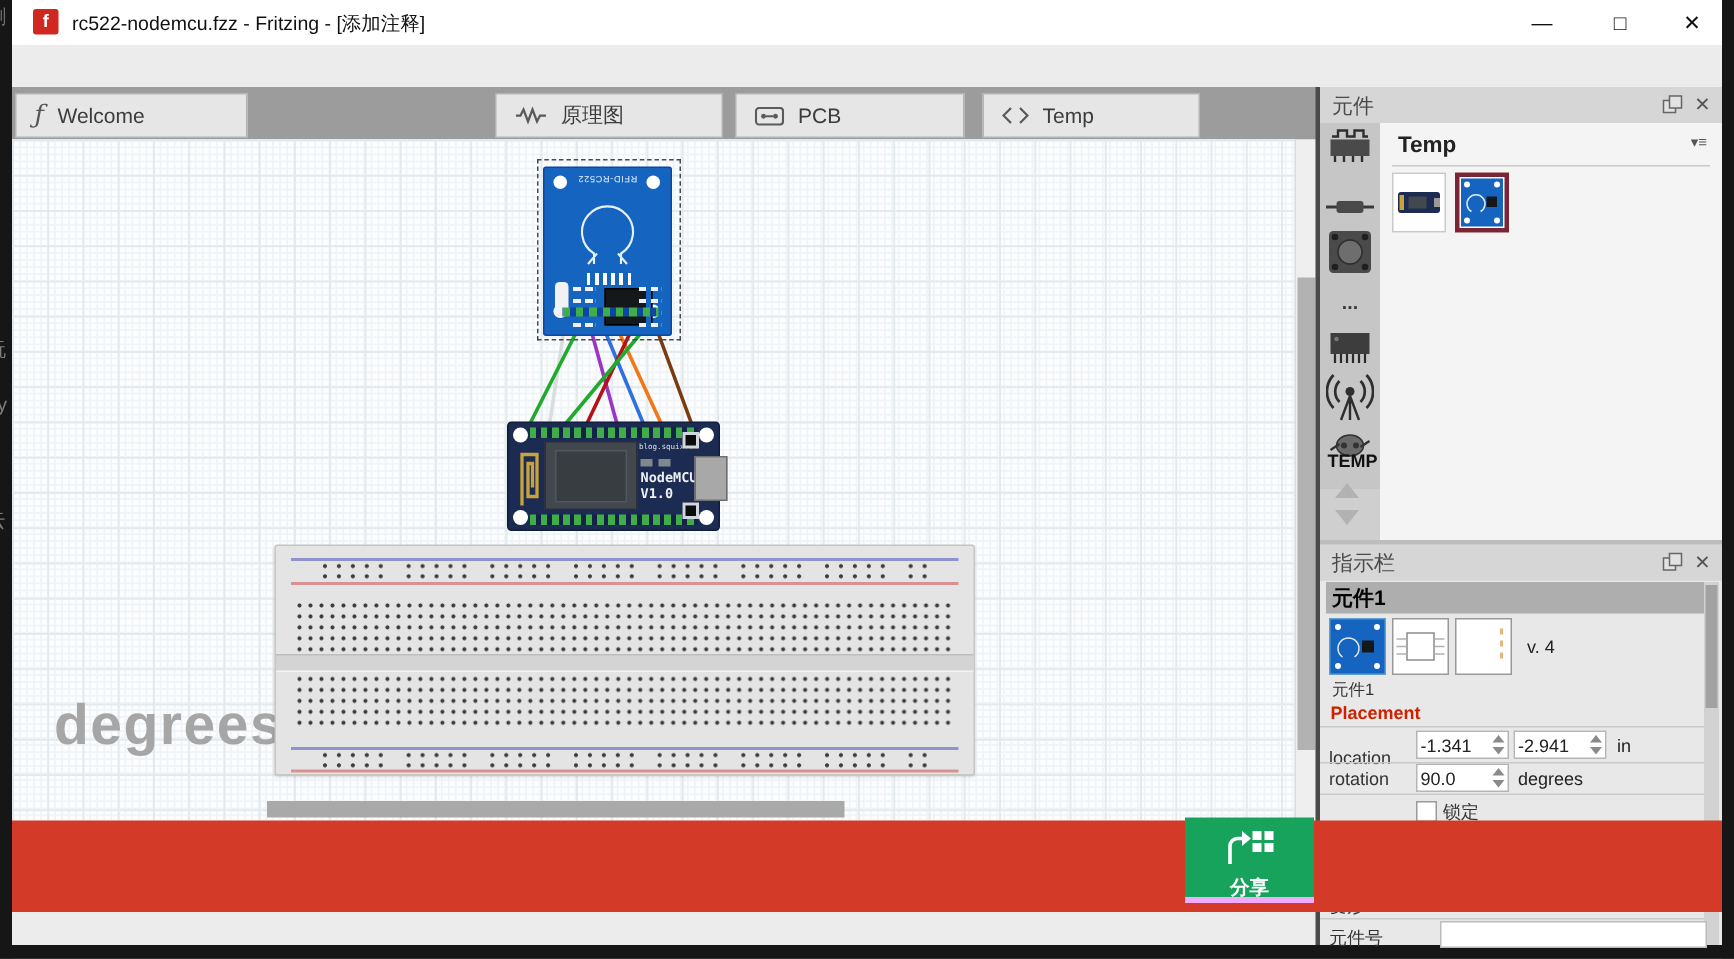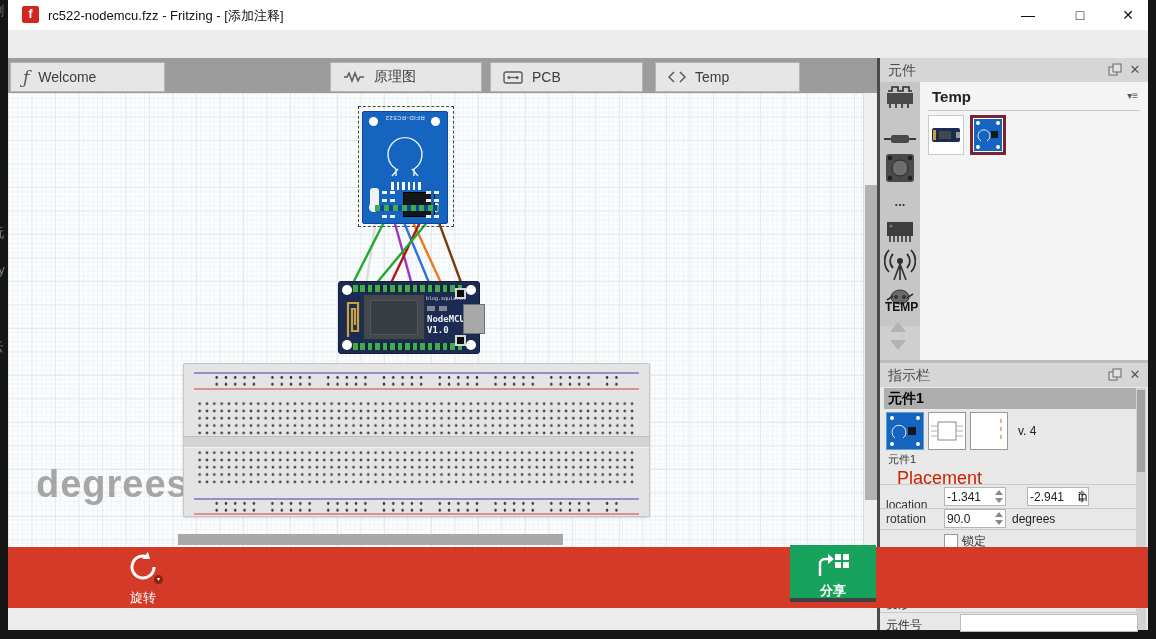--- a/index.html
+++ b/index.html
@@ -89,42 +89,42 @@
   .swatch{position:absolute;top:33px;width:36px;height:40px;background:#fff;border:1px solid #c9c9c9;box-sizing:border-box;}
   .section-title{position:absolute;left:12px;top:6px;font-size:15px;font-weight:bold;color:#222;}
   #splitter{left:0;top:302px;width:268px;height:3px;background:#bdbdbd;}
   
   #insp-body{left:0;top:329px;width:268px;height:243px;background:#e8e8e8;}
   .insp-title{left:4px;top:330px;width:252px;height:21px;background:#aeaeae;color:#000;
     font-size:14px;font-weight:bold;padding:2px 0 0 4px;box-sizing:border-box;}
   .insp-scroll{left:256px;top:330px;width:10px;height:242px;background:#d2d2d2;}
   .insp-scroll .thumb{left:1px;top:2px;width:8px;height:82px;background:#a2a2a2;}
   .vthumb{position:absolute;width:38px;height:38px;background:#fff;border:1px solid #999;box-sizing:border-box;}
-  .red-label{position:absolute;left:17px;font-size:18px;font-weight:normal;color:#cc2200;}
+  .red-label{position:absolute;left:7px;font-size:12px;font-weight:bold;color:#cc2200;}
   .form-label{position:absolute;left:6px;font-size:12px;color:#333;}
   .form-value{position:absolute;font-size:12px;color:#222;}
   .hline{position:absolute;left:0;width:256px;height:1px;background:#c9c9c9;}
   .spinbox{position:absolute;width:62px;height:19px;background:#fff;border:1px solid #b5b5b5;box-sizing:border-box;}
   .spinbox input{position:absolute;left:2px;top:1px;width:44px;height:15px;border:none;outline:none;
     font-size:12px;font-family:"Liberation Sans",sans-serif;color:#222;background:transparent;padding:0;}
   .spin-arrows{position:absolute;right:2px;top:2px;display:flex;flex-direction:column;gap:3px;}
   .sa-up{width:0;height:0;border-left:4px solid transparent;border-right:4px solid transparent;border-bottom:5px solid #8a8a8a;}
   .sa-dn{width:0;height:0;border-left:4px solid transparent;border-right:4px solid transparent;border-top:5px solid #8a8a8a;}
   .checkbox{position:absolute;width:12px;height:12px;background:#fff;border:1px solid #9a9a9a;}
   .pn-input{position:absolute;left:80px;top:556px;width:176px;height:16px;background:#fff;border:1px solid #bbb;}
   
   #toolbar{left:0;top:547px;width:1140px;height:61px;background:#d33a27;}
   .tb-btn{position:absolute;top:4px;width:64px;text-align:center;color:#fff;}
   .tb-label{font-size:13px;margin-top:2px;}
   .dd-badge{position:absolute;width:9px;height:9px;border-radius:50%;background:#8f2013;color:#fff;
     font-size:6px;line-height:9px;text-align:center;}
   .routing{position:absolute;left:450px;top:15px;width:160px;text-align:center;
     font-size:15px;color:rgba(255,205,195,.65);}
   #share-btn{position:absolute;left:782px;top:-2px;width:86px;height:53px;background:#17a35b;
-    border-bottom:4px solid #404040;text-align:center;color:#fff;}
+    border-bottom:4px solid #f0abfc;text-align:center;color:#fff;}
   
   #statusbar{left:0;top:608px;width:1140px;height:22px;background:#7e2012;}
   .coords{position:absolute;left:540px;top:4px;font-size:12px;font-weight:bold;color:#fff;}
   .zoomval{position:absolute;left:692px;top:4px;font-size:12px;color:#d9a89e;}
   .zcircle{position:absolute;top:3px;width:15px;height:15px;border:1.5px solid #e2a899;border-radius:50%;
     color:#e2a899;text-align:center;line-height:13px;font-size:12px;box-sizing:border-box;}
   .ztrack{position:absolute;left:752px;top:10px;width:82px;height:2.5px;background:#df5742;}
   .zknob{position:absolute;left:756px;top:5px;width:11px;height:11px;border-radius:50%;background:#fff;}
   
   .edge{background:#161616;}
@@ -396,21 +396,21 @@
       <span class="red-label" style="top:410px">Placement</span>
       <div class="hline" style="top:426px"></div>
       <span class="form-label" style="top:440px">location</span>
       <div class="spinbox" style="left:64px;top:429px">
         <input value="-1.341" style="">
         <span class="spin-arrows">
             <span class="sa-up"></span>
             <span class="sa-dn"></span>
           </span>
       </div>
-      <div class="spinbox" style="left:147px;top:429px">
+      <div class="spinbox" style="left:129px;top:429px">
         <input value="-2.941" style="">
         <span class="spin-arrows">
             <span class="sa-up"></span>
             <span class="sa-dn"></span>
           </span>
       </div>
       <span class="form-value" style="left:198px;top:432px">in</span>
       <div class="hline" style="top:450px"></div>
       <span class="form-label" style="top:454px">rotation</span>
       <div class="spinbox" style="left:64px;top:451px">
@@ -431,28 +431,20 @@
       <span class="form-value" style="left:80px;top:516px">rfid</span>
       <div class="hline" style="top:532px"></div>
       <span class="form-label" style="top:538px">变形</span>
       <span class="form-value" style="left:80px;top:538px">rfid-rc522</span>
       <div class="hline" style="top:554px"></div>
       <span class="form-label" style="top:559px">元件号</span>
       <div class="pn-input"></div>
     </div>
 
     <div id="toolbar" class="abs">
-      <div class="tb-btn" style="left:106px;width:58px">
-        <svg width="32" height="32">
-            <path d="M27,16 a11,11 0 1 1 -5.5,-9.5" fill="none" stroke="#fff" stroke-width="3"></path>
-            <path d="M21,1 l2,7 -8,0 z" fill="#fff"></path>
-          </svg>
-        <span class="dd-badge" style="left:40px;top:24px">▾</span>
-        <div class="tb-label">旋转</div>
-      </div>
       <div id="share-btn">
         <svg width="34" height="26" style="margin-top:7px">
           <rect x="19" y="2" width="6" height="6" fill="#fff"></rect>
             <rect x="27" y="2" width="6" height="6" fill="#fff"></rect>
           <rect x="19" y="10" width="6" height="6" fill="#fff"></rect>
             <rect x="27" y="10" width="6" height="6" fill="#fff"></rect>
           <path d="M4,24 v-12 a5,5 0 0 1 5,-5 h5" fill="none" stroke="#fff" stroke-width="2.4"></path>
           <path d="M12,2 l6,5 -6,5 z" fill="#fff"></path>
         </svg>
         <div style="font-size:13px;font-weight:bold">分享</div>

